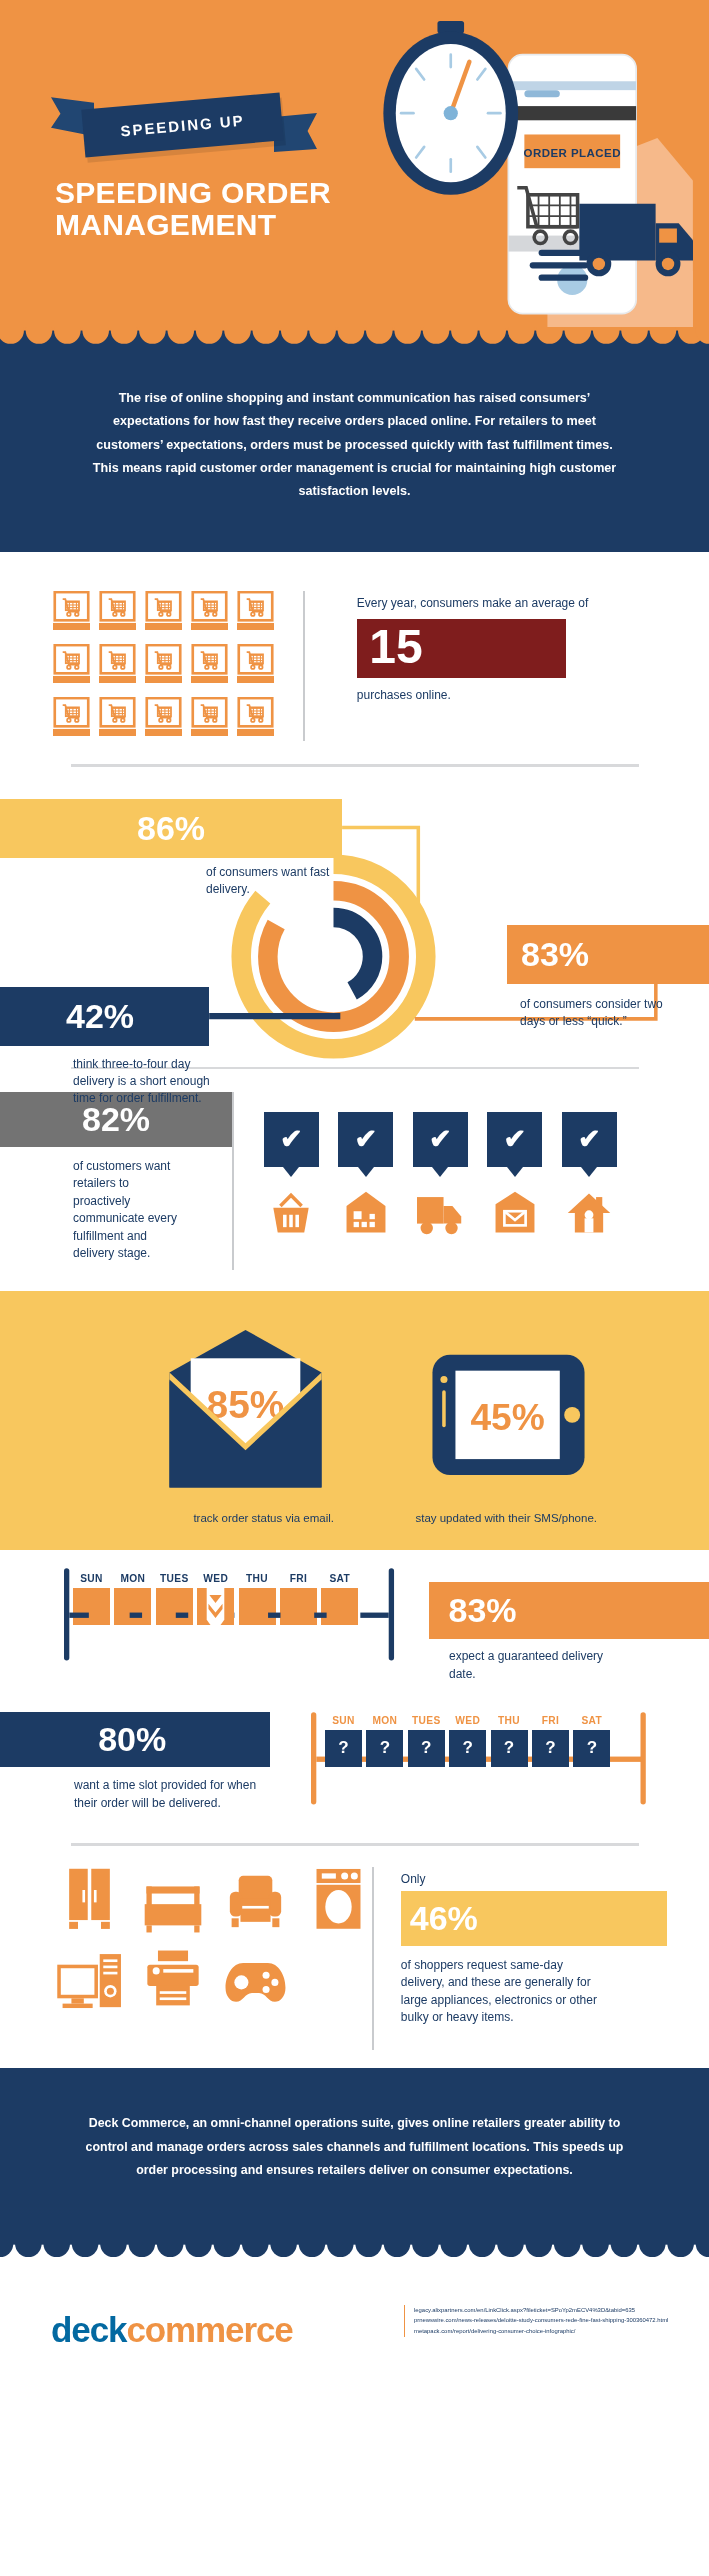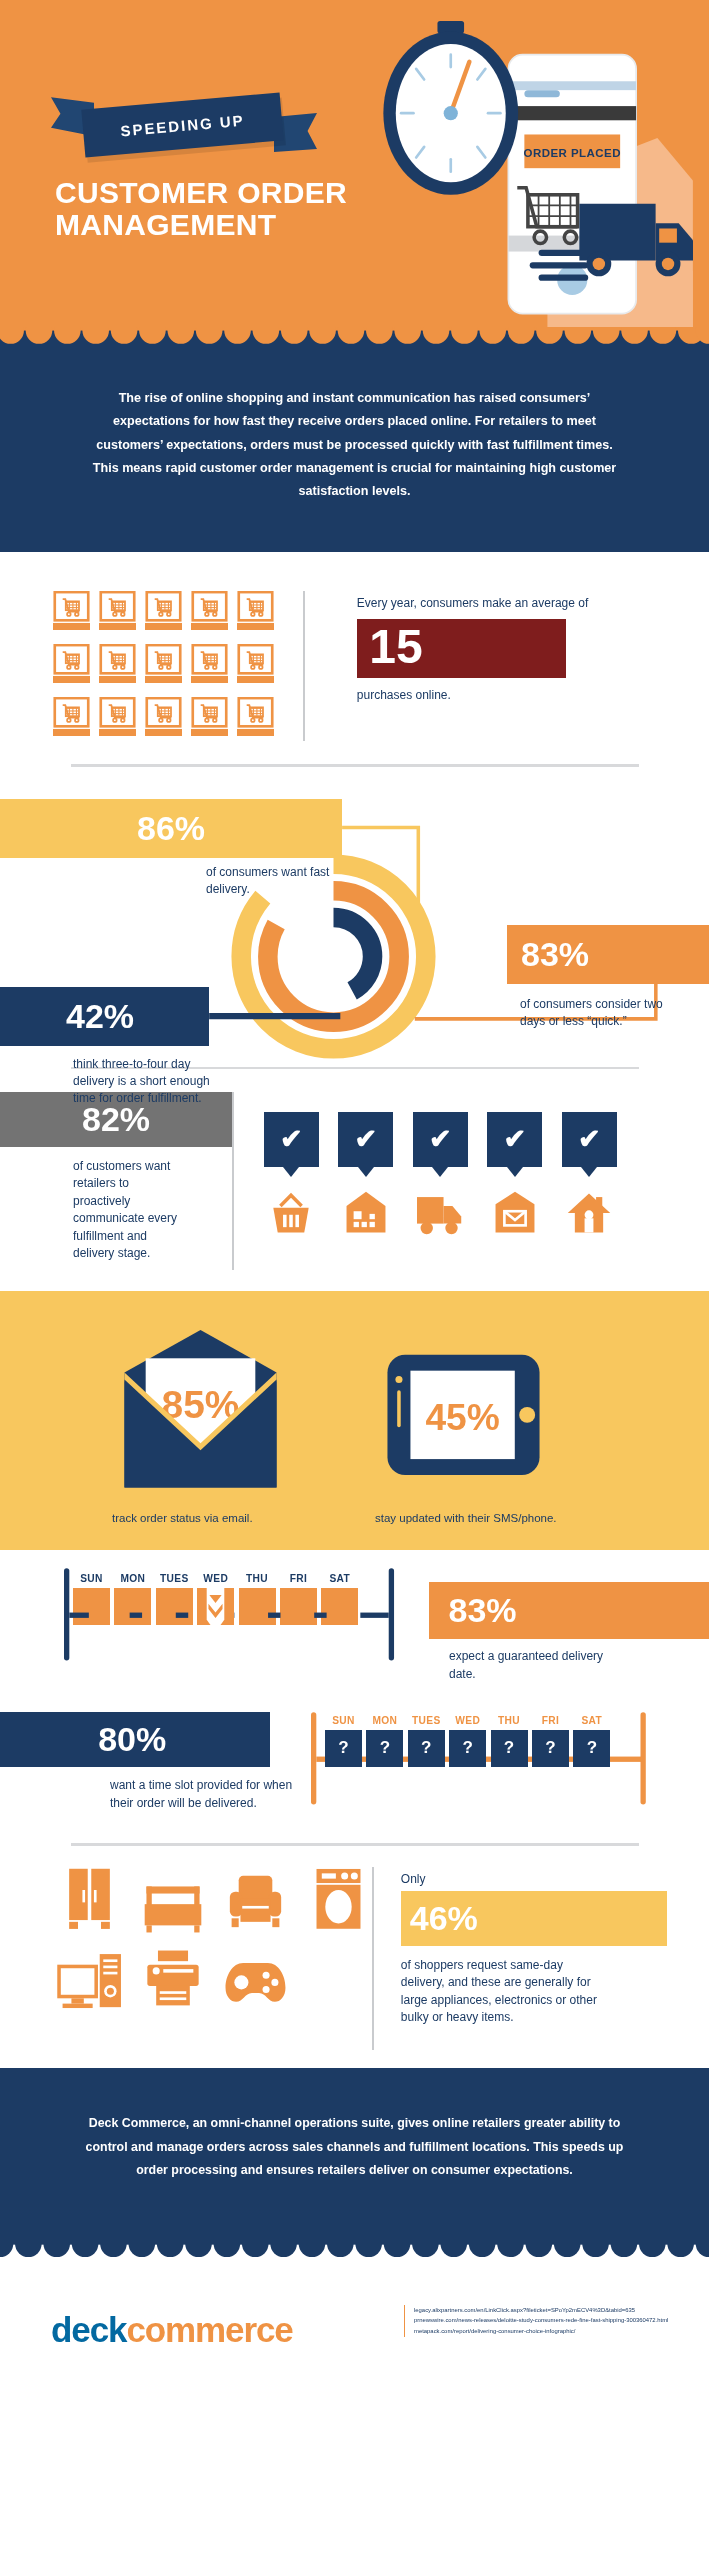--- a/index.html
+++ b/index.html
@@ -219,21 +219,21 @@
   
   .band-yellow {
     background: #F8C75E;
     height: 259px;
     position: relative;
     display: flex;
     justify-content: center;
     gap: 41px;
     padding-top: 39px;
   }
-  .yb-item { width: 222px; text-align: left; }
+  .yb-item { width: 222px; text-align: right; }
   .yb-cap { margin-top: 10.6px; font-size: 11.5px; color: #1C3B64; }
 
   
   .sec-cal-a { position: relative; height: 151px; padding-top: 32px; }
   .sec-cal-b { position: relative; height: 142px; }
   .cal-days { display: flex; gap: 4.4px; }
   .cal-day { width: 37px; text-align: center; }
   .cal-day-label { font-size: 10.2px; font-weight: bold; letter-spacing: 0.4px; }
   .cal-box { height: 37px; margin-top: 3.5px; }
 
@@ -246,21 +246,21 @@
   }
   .cap83b { position: absolute; left: 449px; top: 98px; width: 177px; }
 
   .chip80 {
     position: absolute; left: -5.3px; top: 10.6px;
     width: 275px; height: 55px;
     background: #1C3B64; color: #fff;
     font-size: 34px; font-weight: bold;
     display: flex; align-items: center; justify-content: center;
   }
-  .cap80 { position: absolute; left: 74px; top: 76px; width: 186px; margin-left: 36px; }
+  .cap80 { position: absolute; left: 74px; top: 76px; width: 186px; }
 
   
   .sec-46 { display: flex; padding: 21px 0 18px 0; height: 222px; }
   .sec-46 .left { width: 372px; padding-left: 55px; }
   .appl-grid { display: grid; grid-template-columns: repeat(4, 69px); gap: 10.6px 14px; }
   .appl-cell { height: 69px; display: flex; align-items: flex-end; justify-content: center; }
   .sec-46 .right { flex: 1; padding-left: 27px; padding-top: 3.5px; }
   .only-label { font-size: 12px; margin-bottom: 3.5px; }
   .chip46 {
     width: 266px; height: 55px;
@@ -374,21 +374,21 @@
 
     <div class="ribbon-wrap">
       <div class="ribbon-tail left"></div>
       <div class="ribbon-tail right"></div>
       <div class="ribbon-label">
         <span>SPEEDING UP</span>
       </div>
     </div>
 
     <div class="hero-title">
-      <div>CUSTOMER ORDER</div>
+      <div>SPEEDING ORDER</div>
       <div>MANAGEMENT</div>
     </div>
 
     <div class="scallop" style="bottom:0;">
       <svg width="709" height="19.5" viewBox="0 0 800 22" preserveAspectRatio="none">
         <rect width="800" height="22" fill="#1C3B64"></rect>
         <g fill="#EF9344">
           <rect width="800" height="4" y="0"></rect>
           <circle cx="12" cy="4" r="15"></circle>
             <circle cx="44" cy="4" r="15"></circle>

